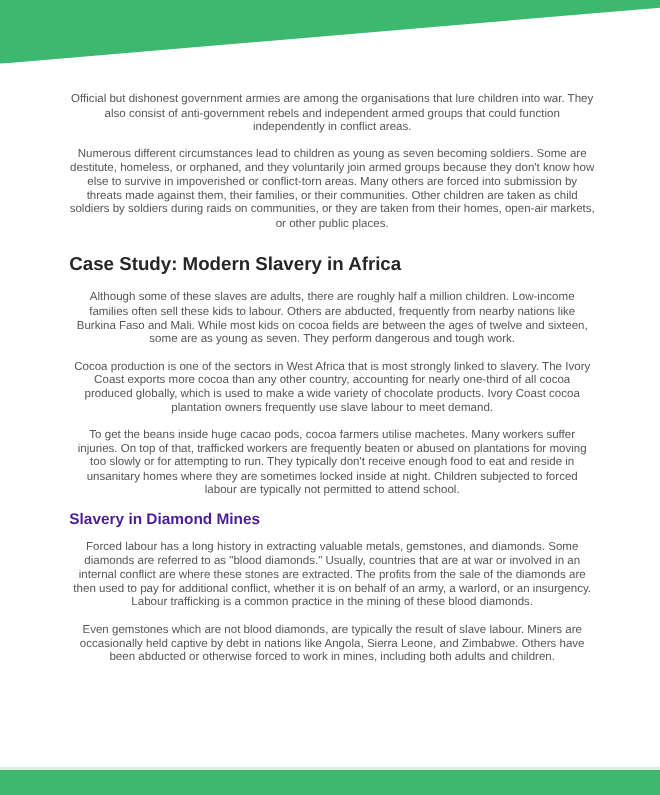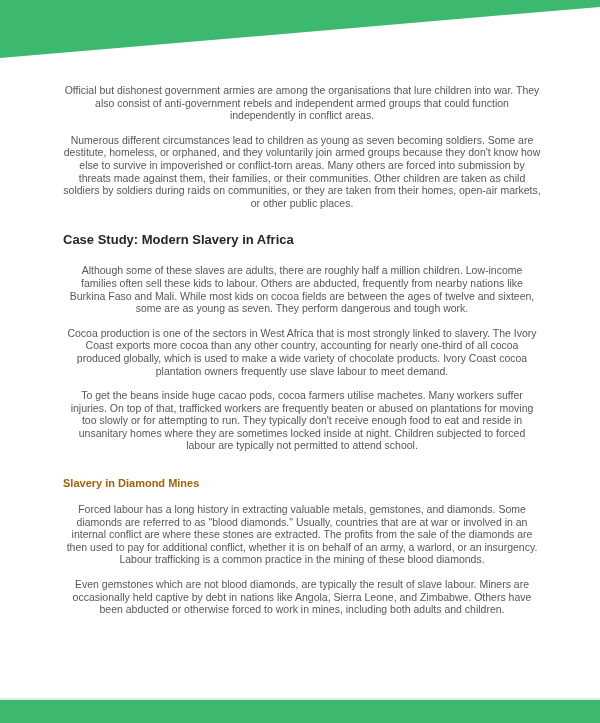--- a/index.html
+++ b/index.html
@@ -35,31 +35,31 @@
   }
   .content p {
     margin: 0 0 12px 0;
     font-size: 10.5px;
     line-height: 12.6px;
     color: #565759;
     text-align: center;
   }
   .content h1 {
     margin: 21px 0 14px 0;
-    font-size: 13px;
+    font-size: 17px;
     line-height: 20px;
     font-weight: bold;
     color: #272525;
   }
   .content h2 {
-    margin: 24px 0 12px 0;
-    font-size: 11px;
+    margin: 12px 0 12px 0;
+    font-size: 14px;
     line-height: 15px;
     font-weight: bold;
-    color: #a16207;
+    color: #4c1d95;
   }
 </style>
 </head>
 <body>
 
 <div class="ribbon-top"></div>
 
 <div class="content">
   <p>Official but dishonest government armies are among the organisations that lure children into war. They also consist of anti-government rebels and independent armed groups that could function independently in conflict areas.</p>
   <p>Numerous different circumstances lead to children as young as seven becoming soldiers. Some are destitute, homeless, or orphaned, and they voluntarily join armed groups because they don't know how else to survive in impoverished or conflict-torn areas. Many others are forced into submission by threats made against them, their families, or their communities. Other children are taken as child soldiers by soldiers during raids on communities, or they are taken from their homes, open-air markets, or other public places.</p>

